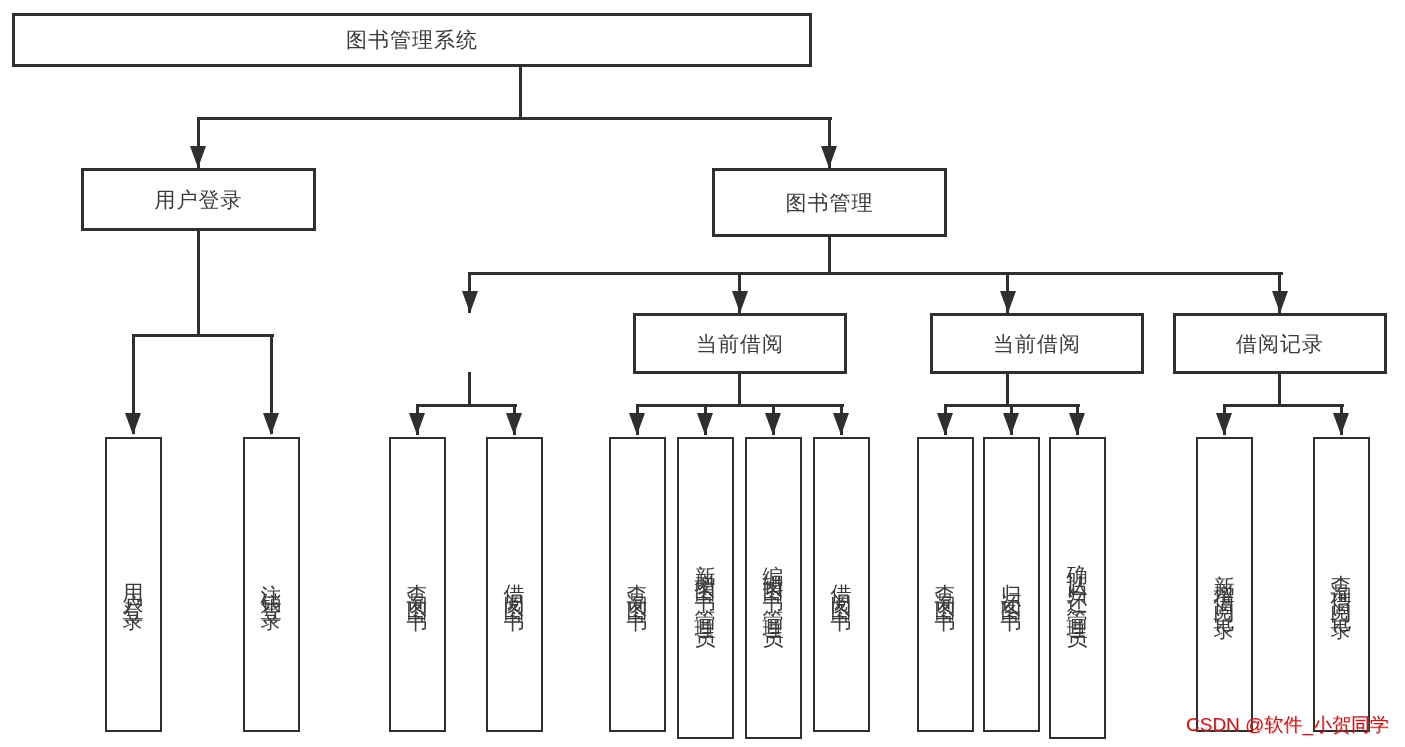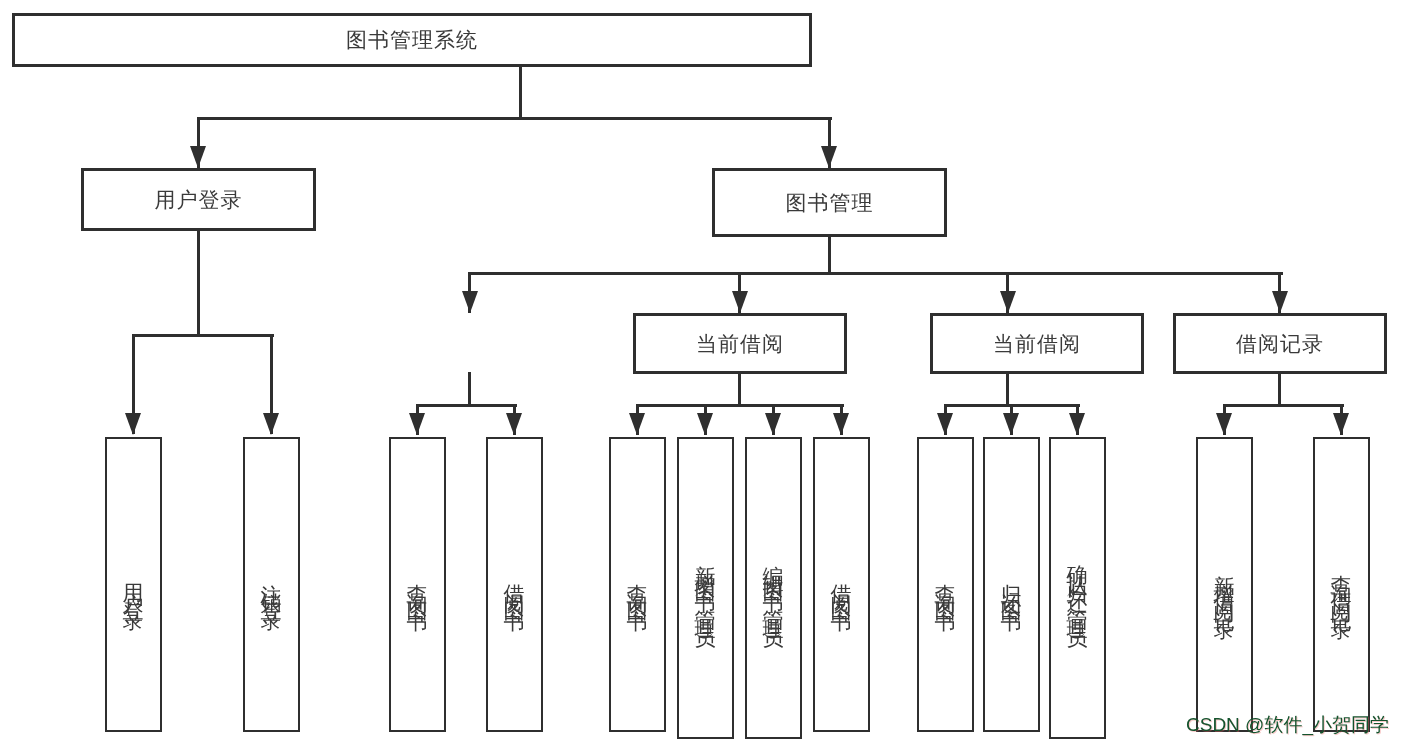--- a/index.html
+++ b/index.html
@@ -19,21 +19,21 @@
     font-size:21px;letter-spacing:9px;line-height:1;white-space:nowrap;
   }
   .ln{position:absolute;background:#2f2f2f;z-index:1;}
   .ar{
     position:absolute;width:0;height:0;z-index:1;
     border-left:8px solid transparent;border-right:8px solid transparent;
     border-top:22px solid #2f2f2f;
   }
   .watermark{
     position:absolute;left:1186px;top:712px;z-index:5;
-    font-size:19px;color:#14532d;white-space:nowrap;
+    font-size:19px;color:#b91c1c;white-space:nowrap;
     text-shadow:1px 1px 0 rgba(235,100,100,0.35);
   }
   
   #n-root{left:12px;top:13px;width:800px;height:54px;justify-content:center;}
   #n-userlogin{left:81px;top:168px;width:235px;height:63px;}
   #n-bookmgmt{left:712px;top:168px;width:235px;height:69px;}
   #n-newbook{left:363px;top:313px;width:214px;height:61px;}
   #n-borrow{left:633px;top:313px;width:214px;height:61px;}
   #n-current{left:930px;top:313px;width:214px;height:61px;}
   #n-record{left:1173px;top:313px;width:214px;height:61px;}

